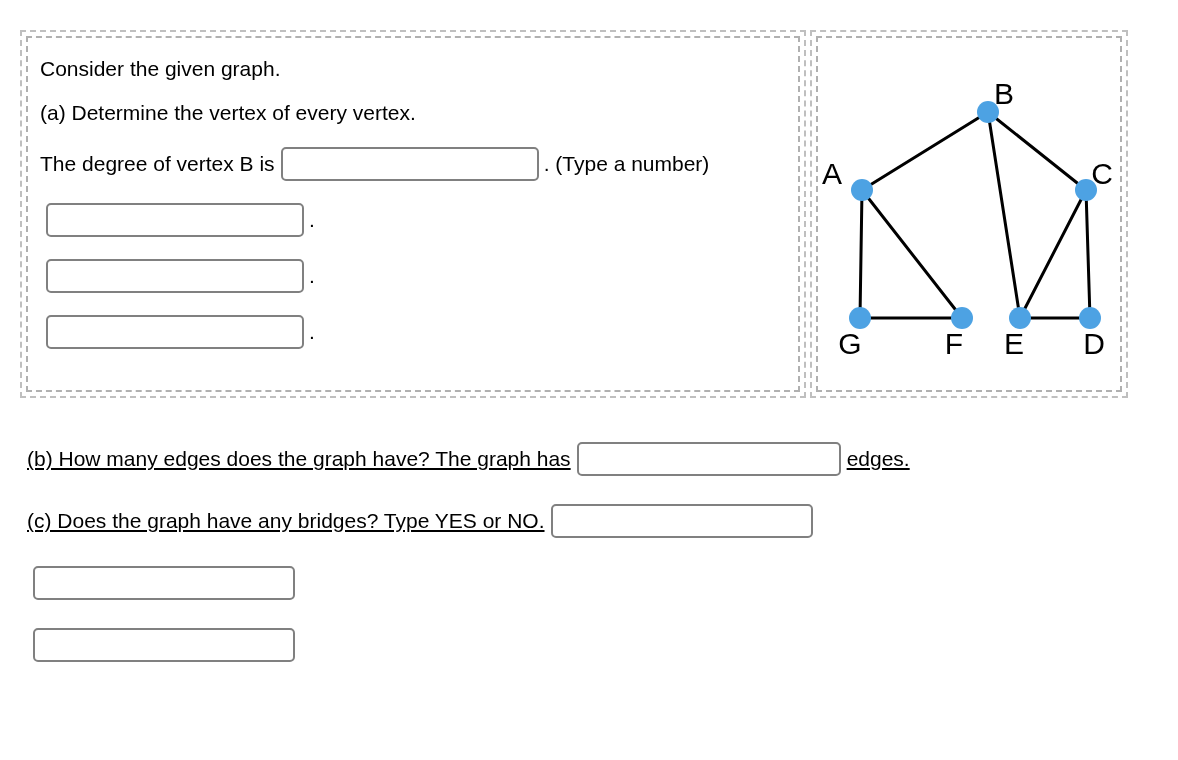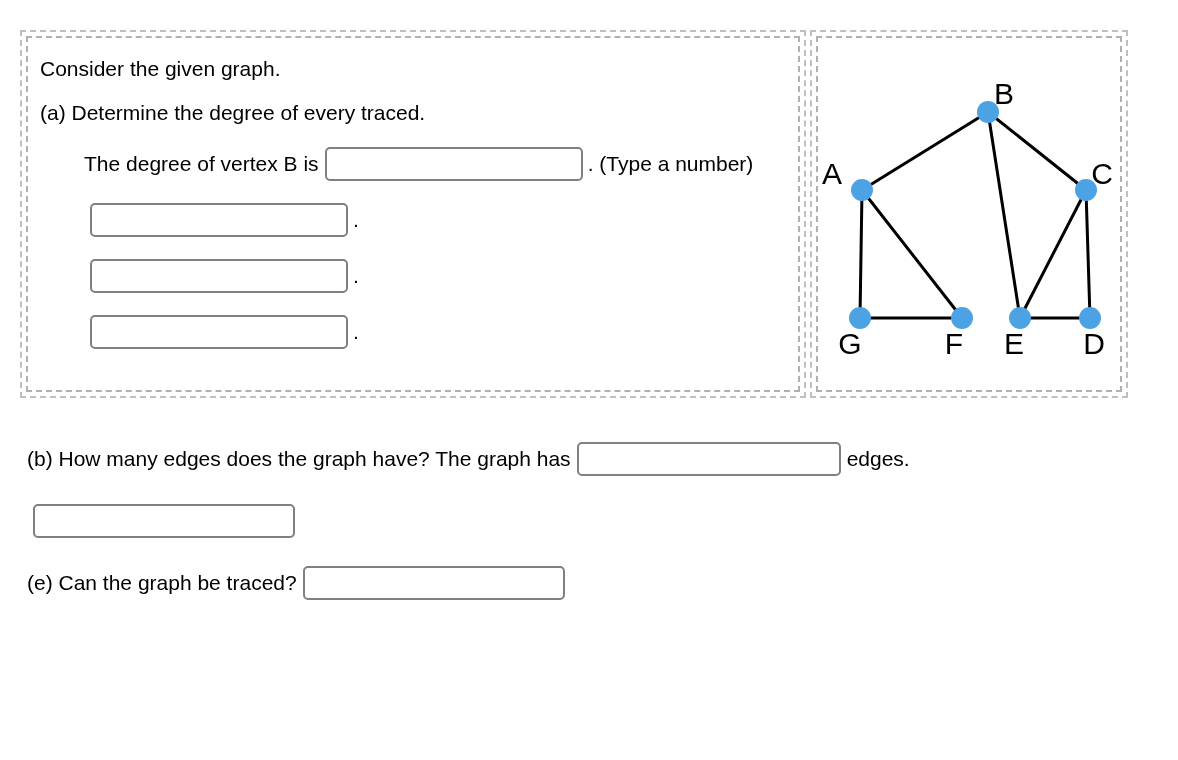--- a/index.html
+++ b/index.html
@@ -56,21 +56,21 @@
     align-items: center;
     font-size: 21px;
     line-height: 26px;
     white-space: nowrap;
   }
   #left-inner {
     padding: 10px 0 0 12px;
   }
   #intro-line { margin-bottom: 0px; height: 42px; }
   #part-a-line { margin-bottom: 0px; height: 46px; }
-  .degree-line { height: 56px; margin-left: 44px; }
+  .degree-line { height: 56px; }
 
   .txt { display: inline-block; text-align: right; }
 
   .ansbox {
     display: inline-block;
     border: 2px solid #808080;
     border-radius: 5px;
     background: #ffffff;
     box-sizing: border-box;
     height: 34px;
@@ -94,37 +94,37 @@
   }
   #graph-svg { display: block; }
 
   
   #bottom-questions {
     position: absolute;
     left: 27px;
     top: 428px;
     width: 1100px;
   }
-  #bottom-questions .qline { height: 62px; font-size: 21px; }
+  #bottom-questions .qline { height: 62px; font-size: 21px; text-decoration: underline; }
 </style>
 </head>
 <body>
 
 <div id="panels">
 
   <div id="left-panel" class="outer-dash">
     <div class="inner-dash">
       <div id="left-inner">
 
         <div id="intro-line" class="qline">
           <span class="txt">Consider the given graph.</span>
         </div>
 
         <div id="part-a-line" class="qline">
-          <span class="txt">(a) Determine the degree of every traced.</span>
+          <span class="txt">(a) Determine the vertex of every vertex.</span>
         </div>
 
         <div class="qline degree-line">
           <span class="txt">The degree of vertex B is</span>
           <input class="ansbox w-degree" type="text" value="" style="">
           <span class="txt period">. (Type a number)</span>
         </div>
 
         <div class="qline degree-line">
           <input class="ansbox w-degree" type="text" value="" style="">
@@ -186,23 +186,26 @@
 </div>
 
 <div id="bottom-questions">
 
   <div class="qline">
     <span class="txt">(b) How many edges does the graph have? The graph has</span>
     <input class="ansbox w-edges" type="text" value="" style="">
     <span class="txt">edges.</span>
   </div>
 
+  <div class="qline">
+    <span class="txt">(c) Does the graph have any bridges? Type YES or NO.</span>
+    <input class="ansbox w-bridge" type="text" value="" style="">
+  </div>
 
   <div class="qline">
     <input class="ansbox w-odd" type="text" value="" style="">
   </div>
 
   <div class="qline">
-    <span class="txt">(e) Can the graph be traced?</span>
     <input class="ansbox w-trace" type="text" value="" style="">
   </div>
 
 </div>
 
 </body></html>

